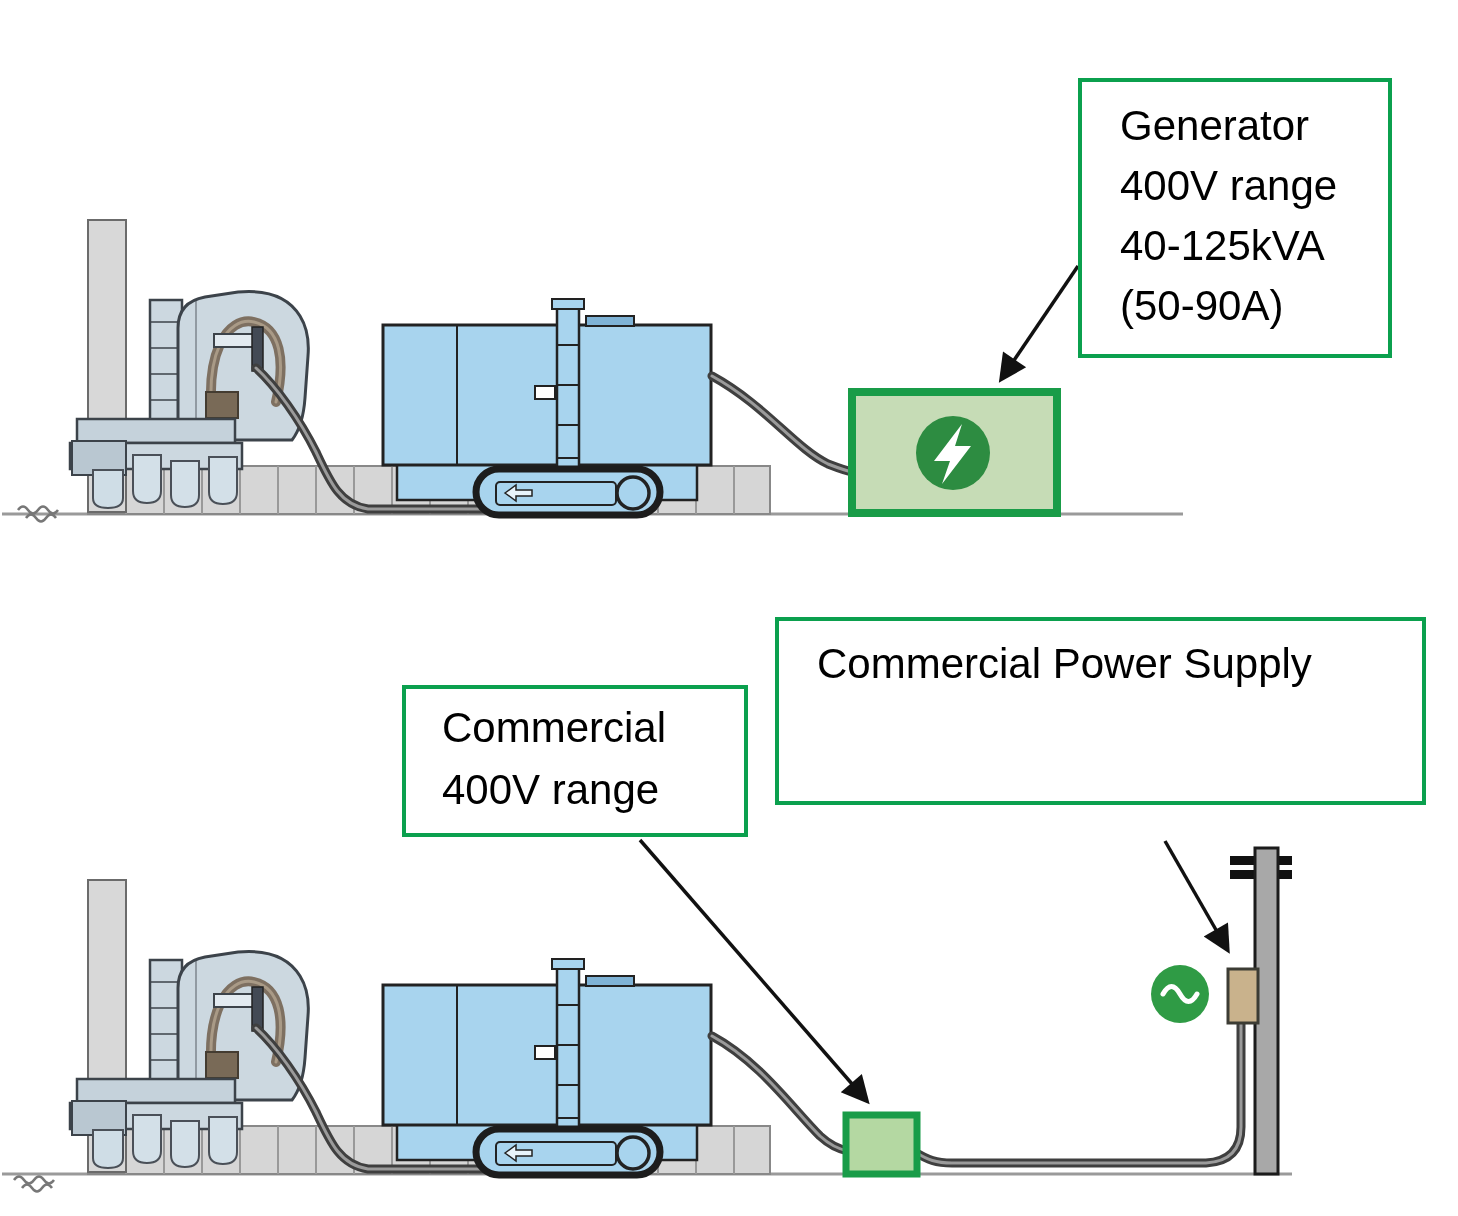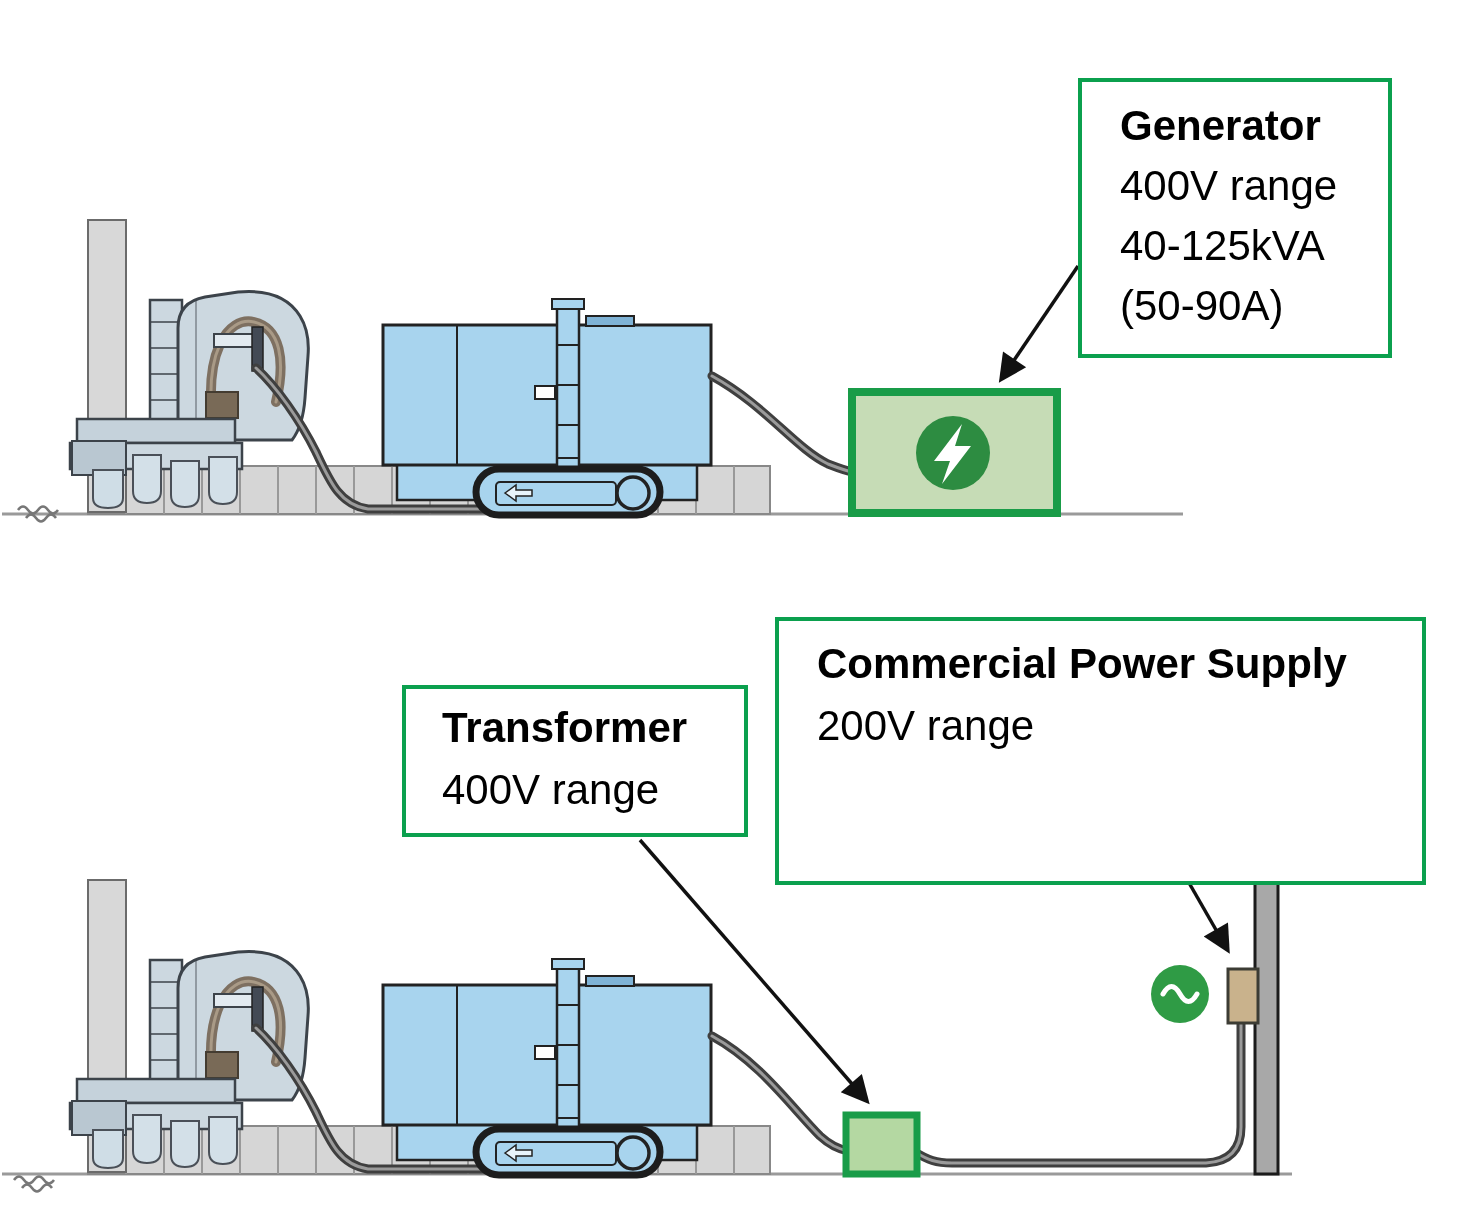--- a/index.html
+++ b/index.html
@@ -6,24 +6,24 @@
   .scene{
     position:relative;width:1458px;height:1216px;background:#fff;overflow:hidden;
     font-family:"Liberation Sans",sans-serif;color:#000;
   }
   .scene svg{position:absolute;left:0;top:0;width:1458px;height:1216px;}
   .label-box{
     position:absolute;box-sizing:border-box;background:#fff;
     border:4px solid var(--label_border,#0ba04e);
     font-size:42px;line-height:60px;white-space:nowrap;
   }
-  .lb-title{font-weight:bold;}
+  .lb-title{font-weight:normal;}
   #lb-generator{left:1078px;top:78px;width:314px;height:280px;padding:14px 8px 0 38px;}
   #lb-transformer{left:402px;top:685px;width:346px;height:152px;padding:8px 0 0 36px;line-height:62px;}
-  #lb-commercial{left:775px;top:617px;width:651px;height:268px;padding:12px 16px 0 38px;line-height:62px;}
+  #lb-commercial{left:775px;top:617px;width:651px;height:188px;padding:12px 16px 0 38px;line-height:62px;}
 </style>
 </head>
 <body>
 
 <div class="scene">
 
 <svg viewBox="0 0 1458 1216">
   <defs>
     <marker id="ah" viewBox="0 0 10 10" refX="8" refY="5" markerUnits="userSpaceOnUse" markerWidth="34" markerHeight="28" orient="auto">
       <path d="M0,0 L10,5 L0,10 Z" fill="#111"></path>
@@ -121,22 +121,21 @@
 </svg>
 
 <div class="label-box" id="lb-generator">
   <div class="lb-title">Generator</div>
   <div class="lb-line">400V range</div>
   <div class="lb-line">40-125kVA</div>
   <div class="lb-line">(50-90A)</div>
 </div>
 
 <div class="label-box" id="lb-transformer">
-  <div class="lb-title">Transformer</div>
+  <div class="lb-title">Commercial</div>
   <div class="lb-line">400V range</div>
 </div>
 
 <div class="label-box" id="lb-commercial">
   <div class="lb-title">Commercial Power Supply</div>
-  <div class="lb-line">200V range</div>
 </div>
 
 </div>
 
 </body></html>

